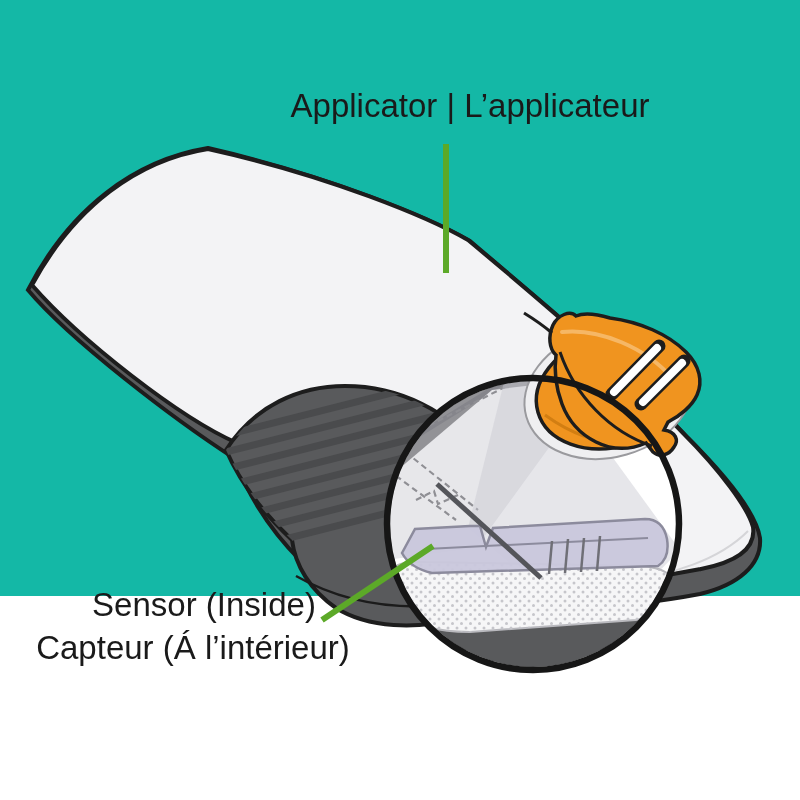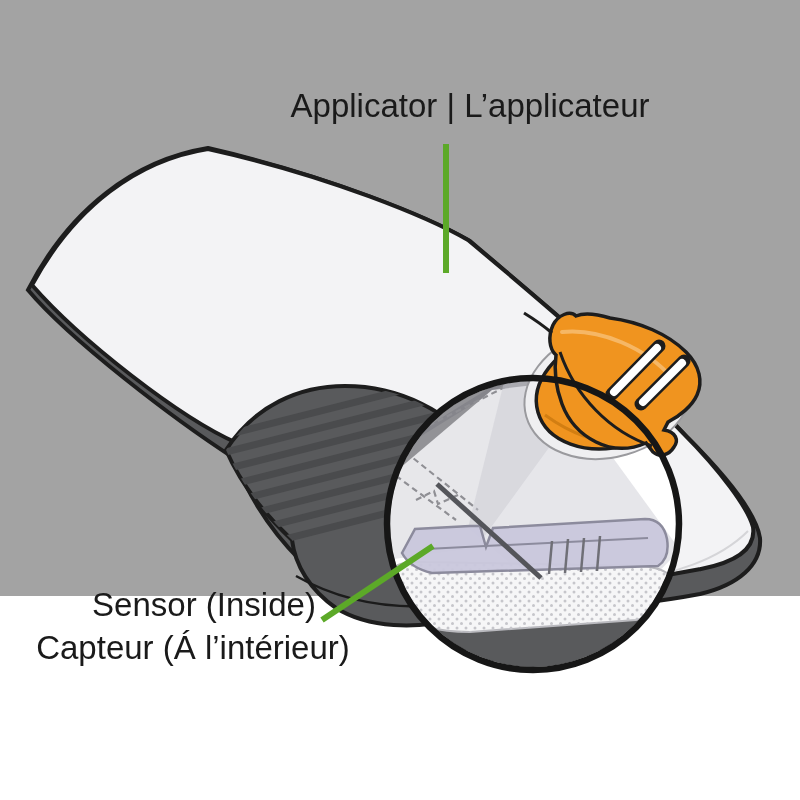--- a/index.html
+++ b/index.html
@@ -1,16 +1,16 @@
 <!DOCTYPE html>
 <html style="--text: #1A1A1A; --outline: #1D1D1D; --body-dark: #595A5C; --grip-stripe: #4A4B4D; --face: #F3F3F5; --accent-green: #5CA928; --cap-orange: #F0941F; --cap-highlight: #F6B765; --sensor-lavender: #C9C7DC; --sensor-outline: #8C8B9D; --magnifier-bg: #FFFFFF;"><head>
 <meta charset="utf-8">
 <style>
   html,body{margin:0;padding:0;background:#fff;width:800px;height:800px;overflow:hidden;}
-  .stage{position:relative;width:800px;height:596px;background:#a3a3a3;}
+  .stage{position:relative;width:800px;height:596px;background:#14b8a6;}
   svg{display:block;}
   .label{font-family:"Liberation Sans", sans-serif;font-size:33px;fill:var(--text,#1a1a1a);}
   .base{fill:var(--body-dark,#595a5c);stroke:var(--outline,#1d1d1d);stroke-width:4;}
   .face{fill:var(--face,#f3f3f5);stroke:var(--outline,#1d1d1d);stroke-width:4;}
   .grip{fill:var(--body-dark,#595a5c);stroke:var(--outline,#1d1d1d);stroke-width:4;}
   .grip-stripe{stroke:var(--grip-stripe,#4a4b4d);stroke-width:7;fill:none;}
   .wedge{fill:#929296;}
   .wedge-stripe{stroke:#85858b;stroke-width:5;fill:none;}
   .band{fill:#e7e7ea;}
   .swath{fill:#c8c8d0;opacity:.45;}

